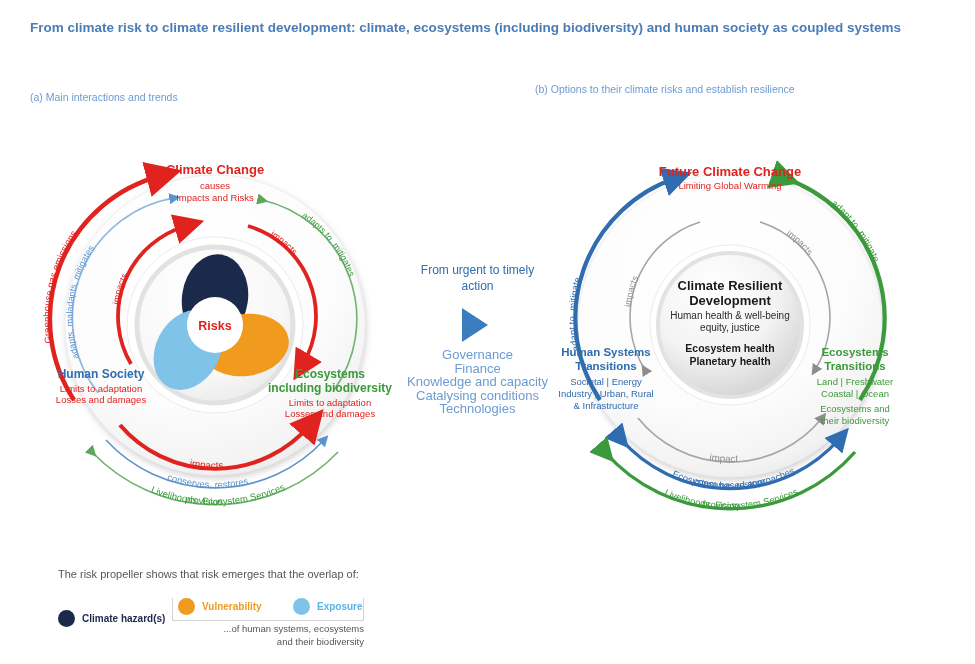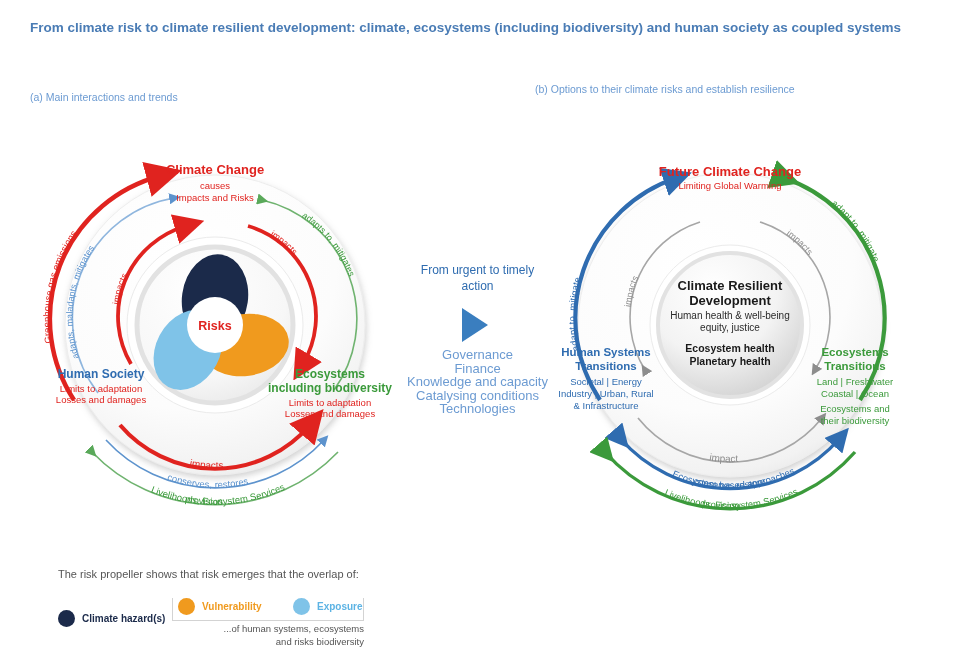--- a/index.html
+++ b/index.html
@@ -235,14 +235,14 @@
 <div class="lg-item" id="lg2">
   <span class="lg-dot" style="background:#f09a1e"></span>
   <span class="lg-txt" style="color:#f09a1e">Vulnerability</span>
 </div>
 <div class="lg-item" id="lg3">
   <span class="lg-dot" style="background:#7fc3e8"></span>
   <span class="lg-txt" style="color:#5cb3e4">Exposure</span>
 </div>
 <div id="lg-foot">
   <div>...of human systems, ecosystems</div>
-  <div>and risks biodiversity</div>
+  <div>and their biodiversity</div>
 </div>
 
 </body></html>

